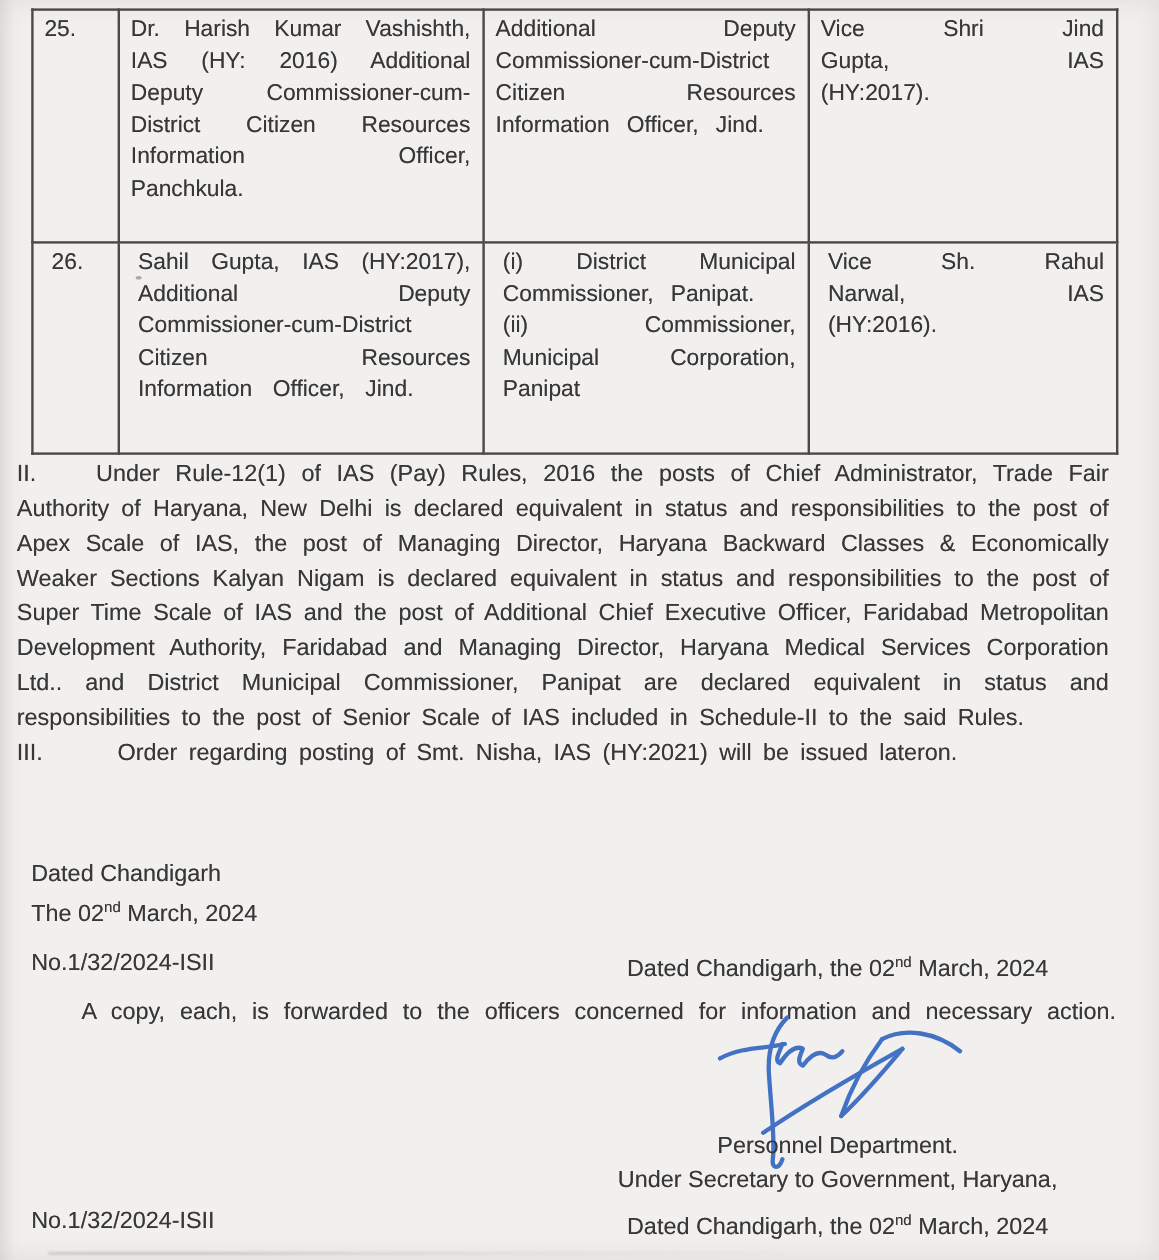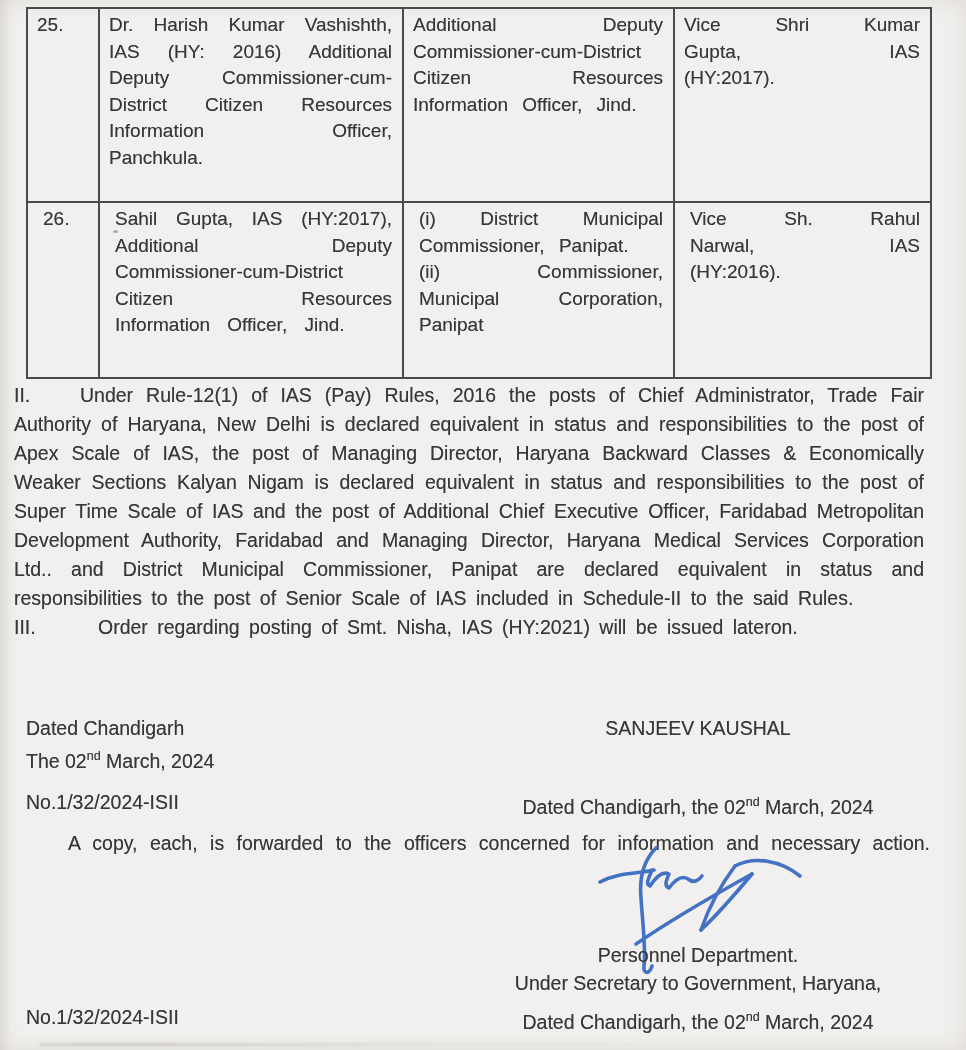--- a/index.html
+++ b/index.html
@@ -91,21 +91,21 @@
     <tbody>
       <tr class="r25">
         <td class="c-sno"><span>25.</span></td>
         <td>
             <div class="jtext ws12">Dr. Harish Kumar Vashishth, IAS (HY: 2016) Additional Deputy Commissioner-cum-District Citizen Resources Information Officer, Panchkula.</div>
           </td>
         <td>
             <div class="jtext ws10 preline">Additional Deputy Commissioner-cum-District Citizen Resources Information Officer, Jind.</div>
           </td>
         <td>
-            <div class="jtext ws26">Vice Shri Kumar Gupta, IAS (HY:2017).</div>
+            <div class="jtext ws26">Vice Shri Jind Gupta, IAS (HY:2017).</div>
           </td>
       </tr>
       <tr class="r26">
         <td class="c-sno"><span>26.</span></td>
         <td>
             <div class="jtext ws12">Sahil Gupta, IAS (HY:2017), Additional Deputy Commissioner-cum-District Citizen Resources Information Officer, Jind.</div>
           </td>
         <td>
             <div class="jtext ws10 preline">(i) District Municipal Commissioner, Panipat.
 (ii) Commissioner, Municipal Corporation, Panipat</div>
@@ -121,21 +121,20 @@
     <p><span class="pnum w2">II.</span><span>Under Rule-12(1) of IAS (Pay) Rules, 2016 the posts of Chief Administrator, Trade Fair Authority of Haryana, New Delhi is declared equivalent in status and responsibilities to the post of Apex Scale of IAS, the post of Managing Director, Haryana Backward Classes &amp; Economically Weaker Sections Kalyan Nigam is declared equivalent in status and responsibilities to the post of Super Time Scale of IAS and the post of Additional Chief Executive Officer, Faridabad Metropolitan Development Authority, Faridabad and Managing Director, Haryana Medical Services Corporation Ltd.. and District Municipal Commissioner, Panipat are declared equivalent in status and responsibilities to the post of Senior Scale of IAS included in Schedule-II to the said Rules.</span></p>
     <p><span class="pnum w3">III.</span><span>Order regarding posting of Smt. Nisha, IAS (HY:2021) will be issued lateron.</span></p>
   </div>
 
   <div class="row dated-row">
     <div class="lh28">
       <div>Dated Chandigarh</div>
       <div><span>The 02</span><sup class="nd">nd</sup><span> March, 2024</span></div>
     </div>
     <div class="rightblock lh28">
-      <div>SANJEEV KAUSHAL</div>
     </div>
   </div>
 
   <div class="row refs1">
     <div class="refline">No.1/32/2024-ISII</div>
     <div class="rightblock refline"><span>Dated Chandigarh, the 02</span><sup class="nd">nd</sup><span> March, 2024</span></div>
   </div>
 
   <div class="copypara">A copy, each, is forwarded to the officers concerned for information and necessary action.</div>
 

